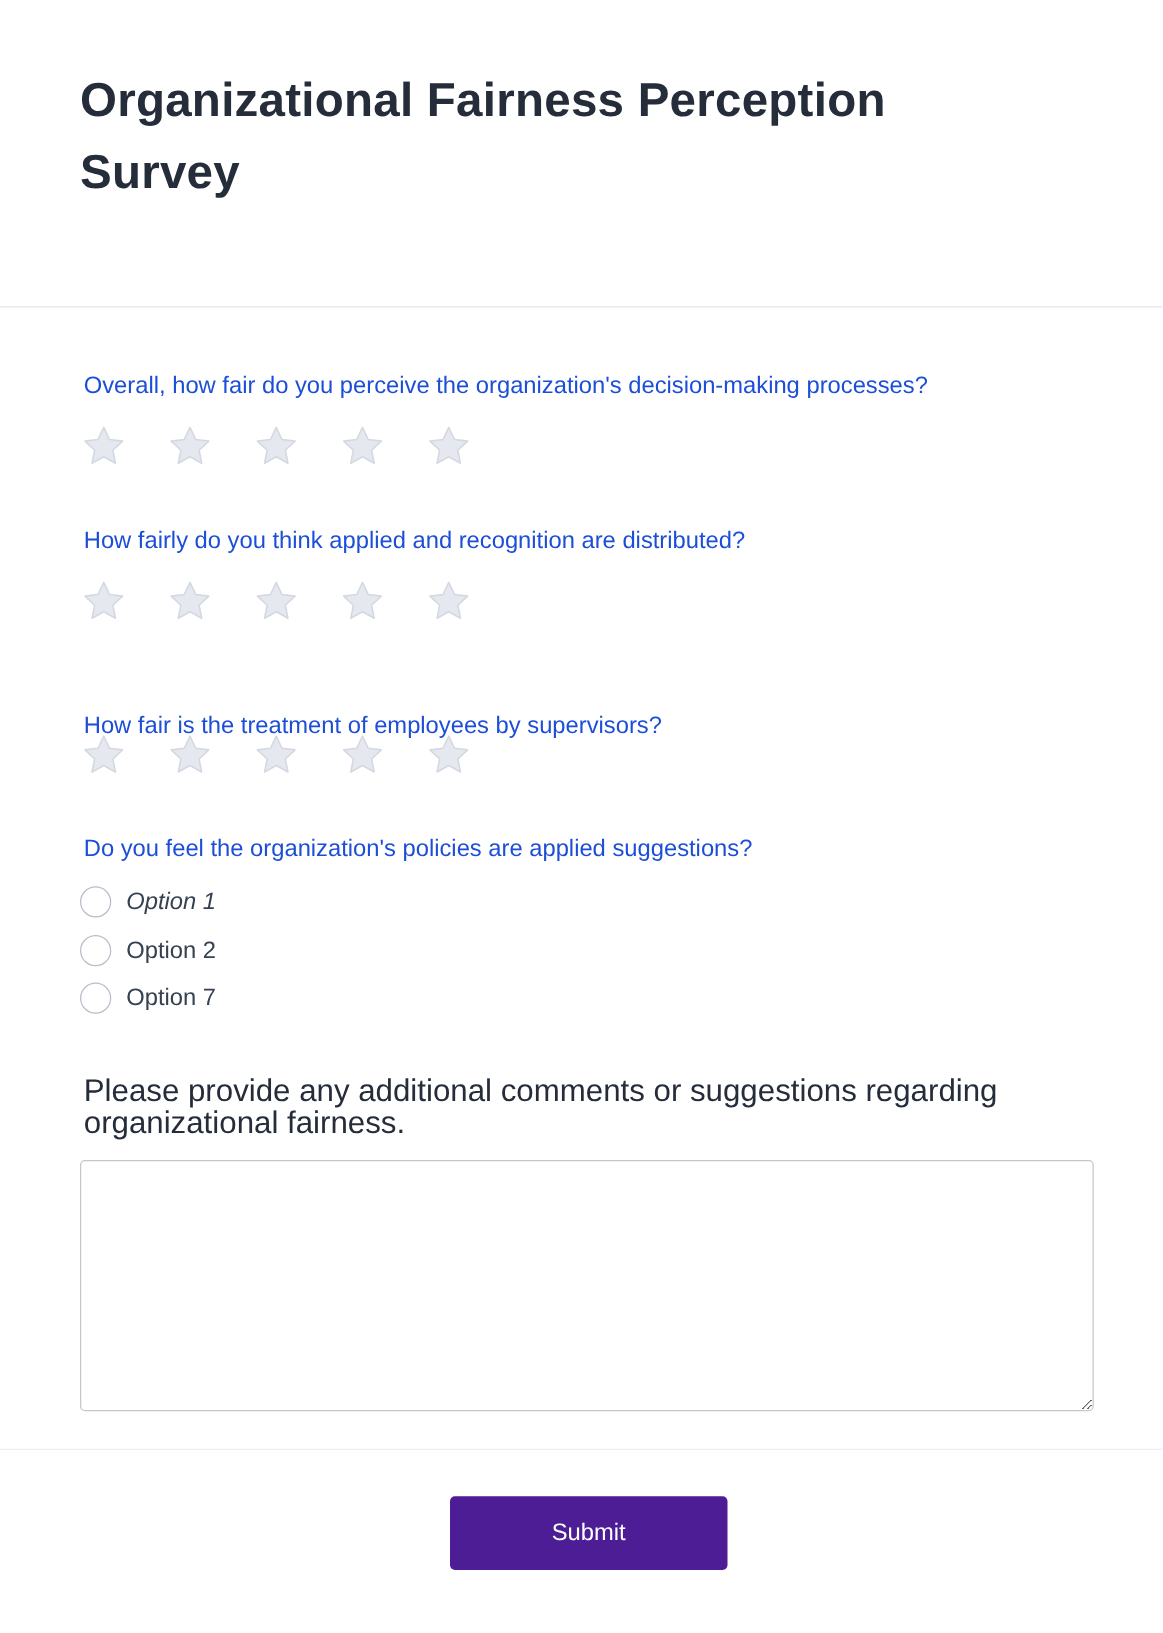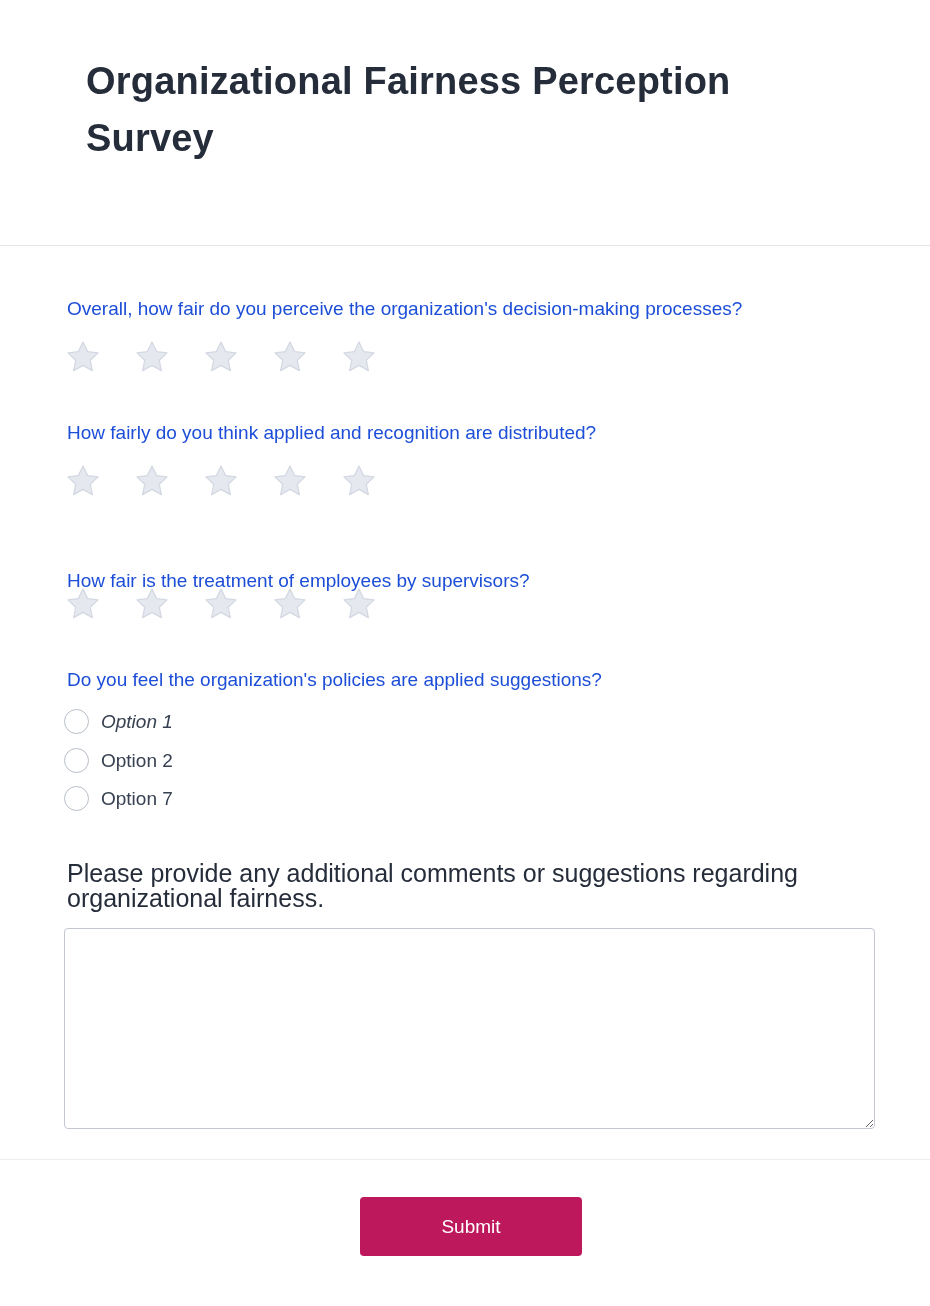--- a/index.html
+++ b/index.html
@@ -5,21 +5,21 @@
     * { box-sizing: border-box; margin: 0; padding: 0; }
     html, body { width: 930px; height: 1306px; background: #ffffff; }
     body {
       font-family: "Liberation Sans", "DejaVu Sans", sans-serif;
       color: #1f2937;
       position: relative;
       overflow: hidden;
     }
     .header {
       position: absolute; left: 0; top: 0; width: 930px; height: 245px;
-      padding: 53px 64px 0 86px;
+      padding: 53px 64px 0 64px;
     }
     .title {
       font-size: 38px; font-weight: 700; line-height: 57px;
       color: #262d3a; letter-spacing: 0.2px; max-width: 720px;
     }
     .subtitle {
       margin-top: 8px; font-size: 19px; color: #374151; line-height: 26px;
     }
     .divider {
       position: absolute; left: 0; width: 930px; height: 1px; background: #e2e5ea;
@@ -49,21 +49,21 @@
       font-size: 25px; color: #262d3a; line-height: 25px;
     }
     .textarea {
       position: absolute; left: 64px; top: 928px; width: 811px; height: 201px;
       border: 1px solid #c3c8d0; border-radius: 4px; background: #fff;
       resize: vertical; font-family: "Liberation Sans", sans-serif; font-size: 16px;
       padding: 8px; color: #1f2937; outline: none;
     }
     .submit {
       position: absolute; left: 360px; top: 1197px; width: 222px; height: 59px;
-      background: #be185d; color: #ffffff; border: none; border-radius: 4px;
+      background: #4c1d95; color: #ffffff; border: none; border-radius: 4px;
       font-size: 19px; font-family: "Liberation Sans", sans-serif; cursor: pointer;
     }
   </style>
 </head>
 <body>
 
 <div class="header">
   <h1 class="title">Organizational Fairness Perception Survey</h1>
 </div>
 <div class="divider top"></div>

